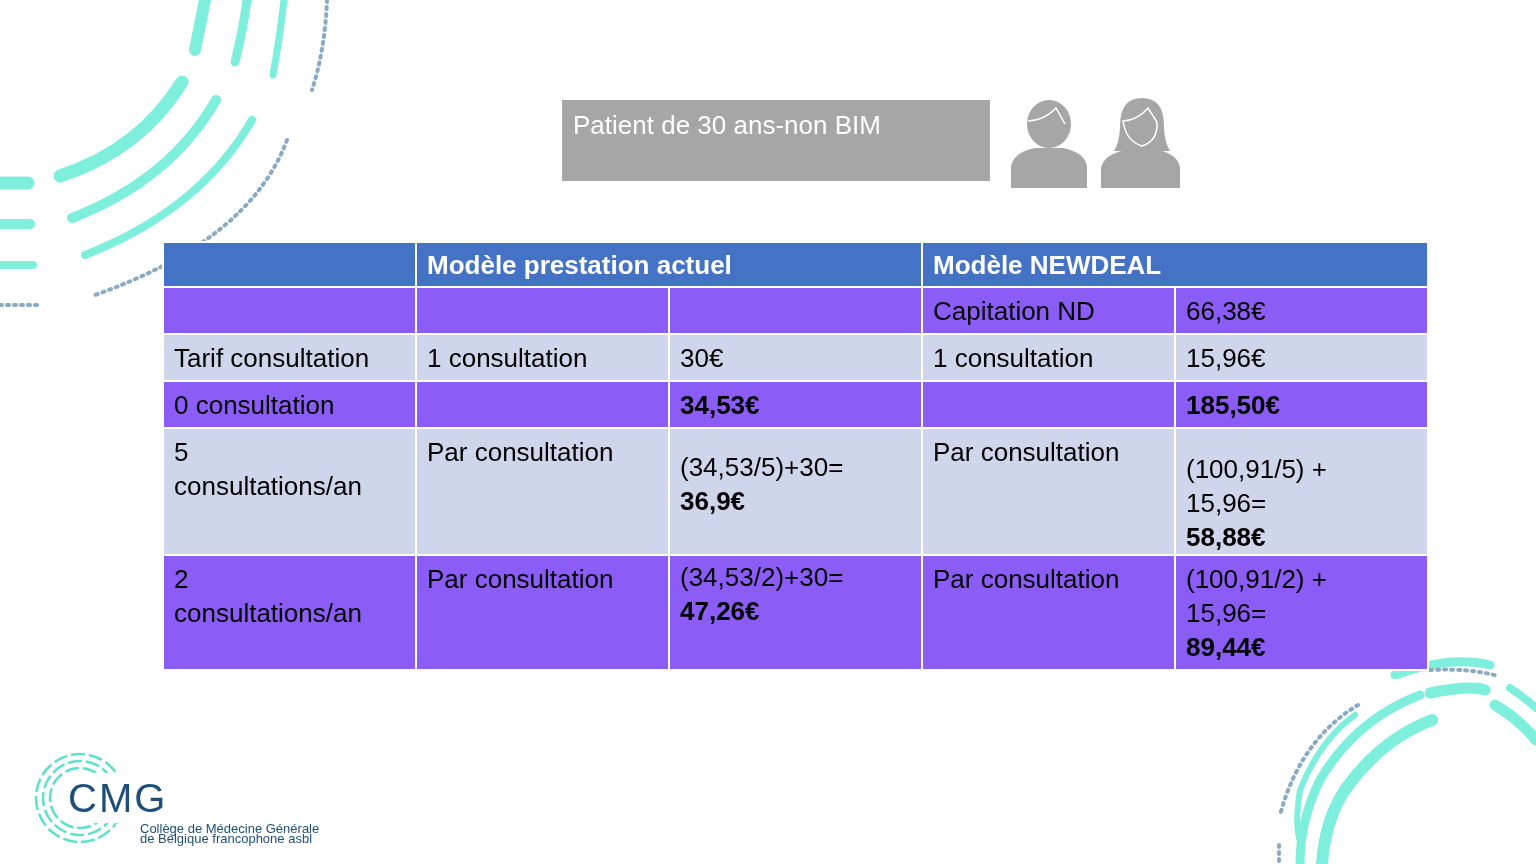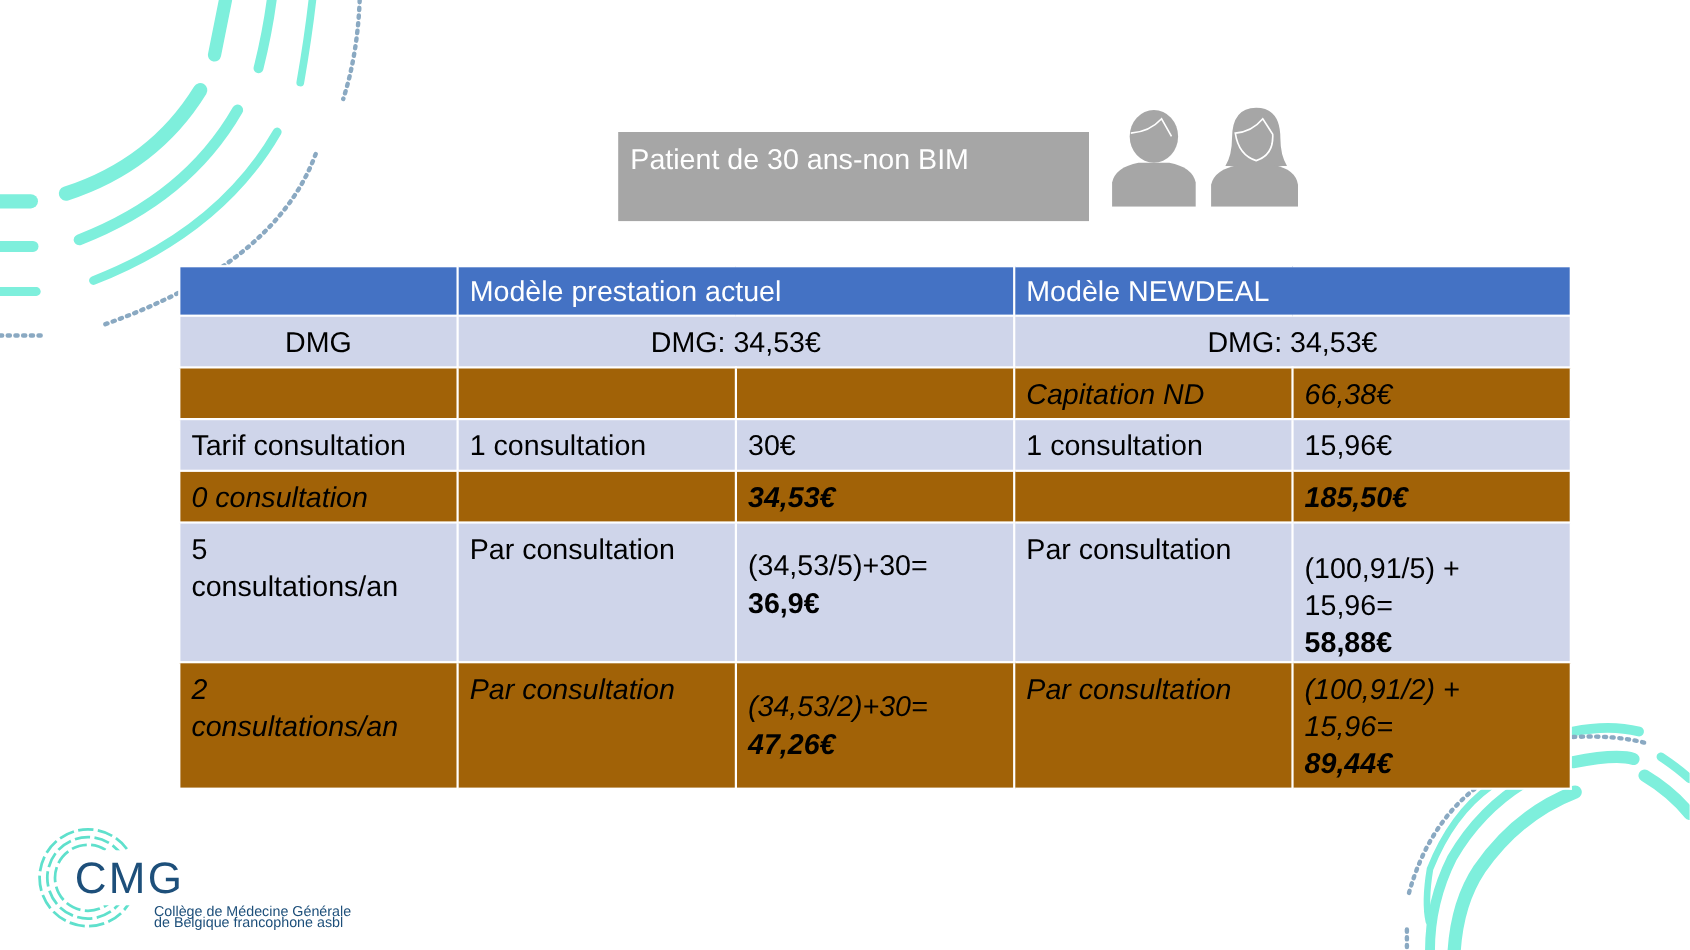--- a/index.html
+++ b/index.html
@@ -1,25 +1,25 @@
 <!DOCTYPE html>
 <html><head>
 <meta charset="utf-8">
 <style>
   html, body { margin:0; padding:0; }
   body { width:1536px; height:864px; position:relative; overflow:hidden; background:#ffffff; font-family:"Liberation Sans", sans-serif; }
   .deco { position:absolute; left:0; top:0; width:1536px; height:864px; pointer-events:none; }
-  .info-box { position:absolute; left:562px; top:120px; width:428px; height:81px; background:#a6a6a6; color:#ffffff; font-size:26px; line-height:34px; padding:8px 0 0 11px; box-sizing:border-box; }
+  .info-box { position:absolute; left:562px; top:100px; width:428px; height:81px; background:#a6a6a6; color:#ffffff; font-size:26px; line-height:34px; padding:8px 0 0 11px; box-sizing:border-box; }
   .info-box div { white-space:nowrap; }
   .people { position:absolute; left:1010px; top:96px; width:172px; height:92px; }
   table.cmp { position:absolute; left:162px; top:241px; border-collapse:collapse; table-layout:fixed; font-size:26px; color:#000; }
   table.cmp td { border:2px solid #ffffff; padding:0 10px; vertical-align:top; line-height:34px; }
-  table.cmp tr.hdr td { background:#4472c4; color:#fff; font-weight:normal; height:43px; vertical-align:middle; }
+  table.cmp tr.hdr td { background:#4472c4; color:#fff; font-weight:bold; height:43px; vertical-align:middle; }
   tr.odd td { background:#cfd5ea; }
-  tr.even td { background:#a16207;font-style:italic; }
+  tr.even td { background:#8b5cf6; }
   .center { text-align:center; }
   .bold { font-weight:bold; }
   .logo { position:absolute; left:30px; top:748px; width:220px; height:100px; }
   .logo-text { position:absolute; left:140px; top:824px; font-size:13px; color:#1d4f7a; line-height:10px; }
 </style>
 </head>
 <body>
 
 <svg class="deco" viewBox="0 0 1536 864">
   <g fill="none" stroke="#7eefdc" stroke-linecap="round">
@@ -75,25 +75,20 @@
       <col style="width:253px">
       <col style="width:253px">
       <col style="width:253px">
   </colgroup>
   <tbody>
       <tr class="hdr">
     <td></td>
     <td colspan="2">Modèle prestation actuel</td>
     <td colspan="2">Modèle NEWDEAL</td>
   </tr>
-  <tr class="odd" style="height:47px">
-    <td class="center" style="vertical-align:middle">DMG</td>
-    <td colspan="2" class="center" style="vertical-align:middle">DMG: 34,53€</td>
-    <td colspan="2" class="center" style="vertical-align:middle">DMG: 34,53€</td>
-  </tr>
   <tr class="even" style="height:47px">
     <td style="vertical-align:middle"></td>
     <td style="vertical-align:middle"></td>
     <td style="vertical-align:middle"></td>
     <td style="vertical-align:middle">Capitation ND</td>
     <td style="vertical-align:middle">66,38€</td>
   </tr>
   <tr class="odd" style="height:47px">
     <td style="vertical-align:middle">Tarif consultation</td>
     <td style="vertical-align:middle">1 consultation</td>
@@ -124,21 +119,21 @@
       <div>15,96=</div>
       <div class="bold">58,88€</div>
     </td>
   </tr>
   <tr class="even" style="height:115px">
     <td style="padding-top:6px">
       <div>2</div>
       <div>consultations/an</div>
     </td>
     <td style="padding-top:6px">Par consultation</td>
-    <td style="padding-top:22px">
+    <td style="padding-top:4px">
       <div>(34,53/2)+30=</div>
       <div class="bold">47,26€</div>
     </td>
     <td style="padding-top:6px">Par consultation</td>
     <td style="padding-top:6px">
       <div>(100,91/2) +</div>
       <div>15,96=</div>
       <div class="bold">89,44€</div>
     </td>
   </tr>

